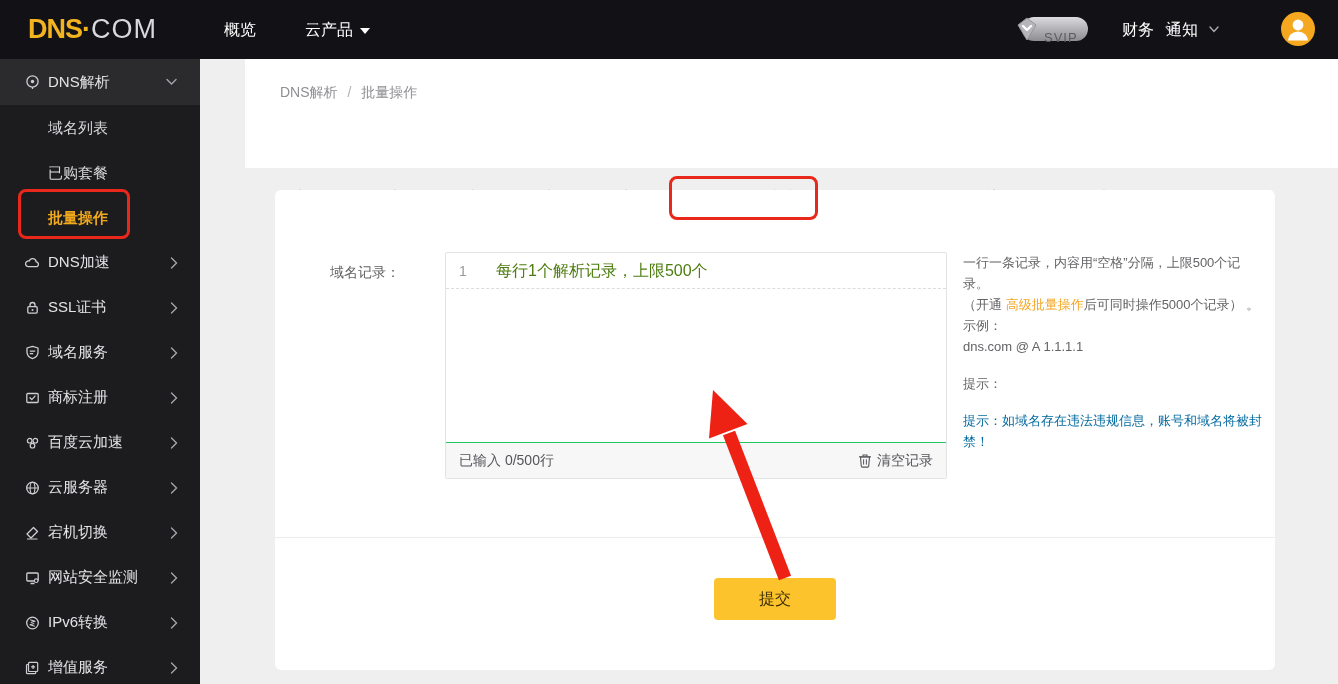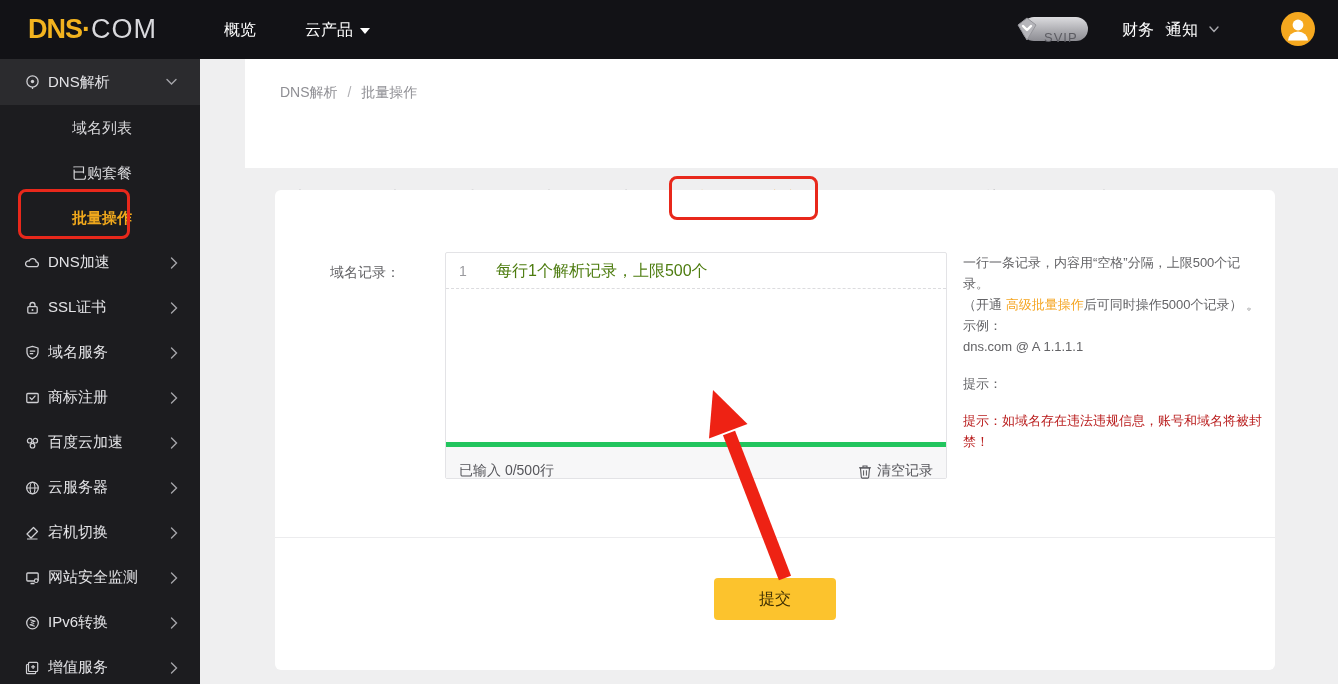--- a/index.html
+++ b/index.html
@@ -21,50 +21,50 @@
   .svip-gem { position:absolute; left:0; top:0; }
   .avatar { position:absolute; left:1281px; top:12px; width:34px; height:34px; border-radius:50%; background:#f5a81f; overflow:hidden; cursor:pointer; }
 
   
   .sidebar { position:absolute; left:0; top:59px; width:200px; height:625px; background:#1c1c1f; z-index:20; }
   .side-item { position:relative; height:45px; display:flex; align-items:center; cursor:pointer; color:#e3e3e6; font-size:15px; }
   .side-item.active-parent { height:46px; background:#2b2b2e; }
   .side-item .s-icon { position:absolute; left:24px; top:50%; transform:translateY(-50%); width:17px; height:17px; }
   .side-item .s-label { position:absolute; left:48px; }
   .side-item .s-chev { position:absolute; right:22px; top:50%; transform:translateY(-50%); }
-  .side-sub { position:relative; height:45px; line-height:45px; cursor:pointer; color:#d8d8db; font-size:15px; padding-left:72px; }
+  .side-sub { position:relative; height:45px; line-height:45px; cursor:pointer; color:#d8d8db; font-size:15px; padding-left:48px; }
   .side-sub.current { color:#f0a81c; font-weight:bold; }
   .anno-box { position:absolute; border:3px solid #e8281b; border-radius:8px; pointer-events:none; z-index:40; }
 
   
   .main-header { position:absolute; left:200px; top:59px; width:1138px; height:109px; background:#ffffff;margin-left:45px; }
   .breadcrumb { position:absolute; left:35px; top:25px; font-size:14px; color:#8f8f94; }
   .breadcrumb .bc-link { cursor:pointer; }
   .breadcrumb .bc-sep { margin:0 6px; color:#b0b0b4; }
   .tabs { position:absolute; left:35px; top:122px; display:flex; align-items:center; gap:31px; }
   .tab { position:relative; font-size:16px; color:#333336; cursor:pointer; white-space:nowrap; line-height:34px; }
   .tab.active { color:#f29b1d; }
   .tab.active .anno-box { left:-13px; right:-13px; top:-5px; bottom:-5px; }
 
   
   .card { position:absolute; left:275px; top:190px; width:1000px; height:480px; background:#ffffff; border-radius:6px; }
   .field-label { position:absolute; left:35px; top:64px; width:110px; text-align:center; font-size:14px; color:#636366; line-height:36px; }
   .editor { position:absolute; left:170px; top:62px; width:502px; height:227px; border:1px solid #e3e3e6; border-radius:2px; background:#ffffff; cursor:text; }
   .editor-line1 { position:absolute; left:0; top:0; right:0; height:36px; border-bottom:1px dashed #dcdcdf; }
   .line-no { position:absolute; left:13px; top:0; line-height:36px; font-size:14px; color:#9a9a9e; }
   .editor-ph { position:absolute; left:50px; top:0; line-height:36px; font-size:16px; color:#4d7c0f; }
-  .editor-footer { position:absolute; left:0; bottom:0; right:0; height:36px; background:#f7f7f8; border-top:5px solid #22c55e; display:flex; align-items:flex-start; justify-content:space-between; padding:15px 13px; }
+  .editor-footer { position:absolute; left:0; bottom:0; right:0; height:36px; background:#f7f7f8; border-top:1px solid #22c55e; display:flex; align-items:center; justify-content:space-between; padding:0 13px; }
   .ef-left { font-size:14px; color:#55555a; }
   .clear-btn { display:flex; align-items:center; gap:5px; font-size:14px; color:#55555a; cursor:pointer; }
 
   .help { position:absolute; left:688px; top:62px; width:300px; font-size:13px; color:#636366; line-height:21px; }
   .help .hl { margin:0; }
   .help .big-gap-top { margin-top:16px; }
   .adv-link { color:#f5a623; cursor:pointer; }
-  .warning { color:#b91c1c; }
+  .warning { color:#0369a1; }
 
   .card-divider { position:absolute; left:0; top:347px; width:1000px; height:1px; background:#ececee; }
   .submit-btn { position:absolute; left:439px; top:388px; width:122px; height:42px; background:#fcc32d; border:none; border-radius:4px; font-size:16px; color:#3d2f03; cursor:pointer; font-family:inherit; }
 
   .red-arrow { position:absolute; left:680px; top:380px; pointer-events:none; z-index:40; }
 </style>
 </head>
 <body>
 
 <div class="topbar">

